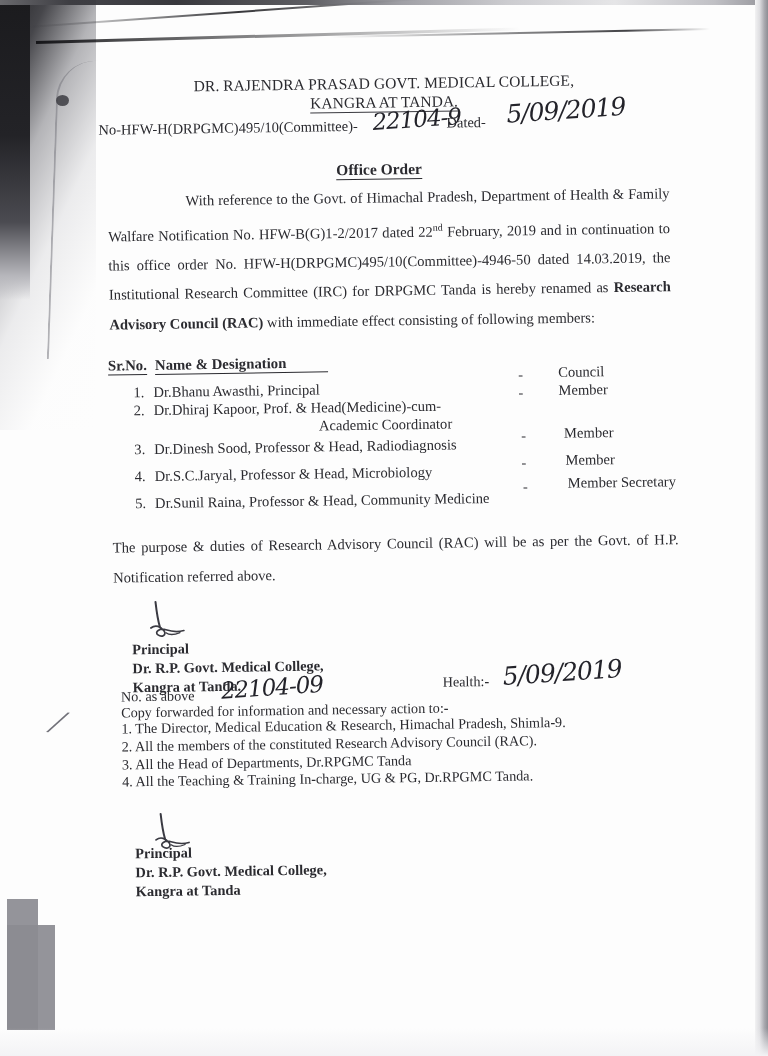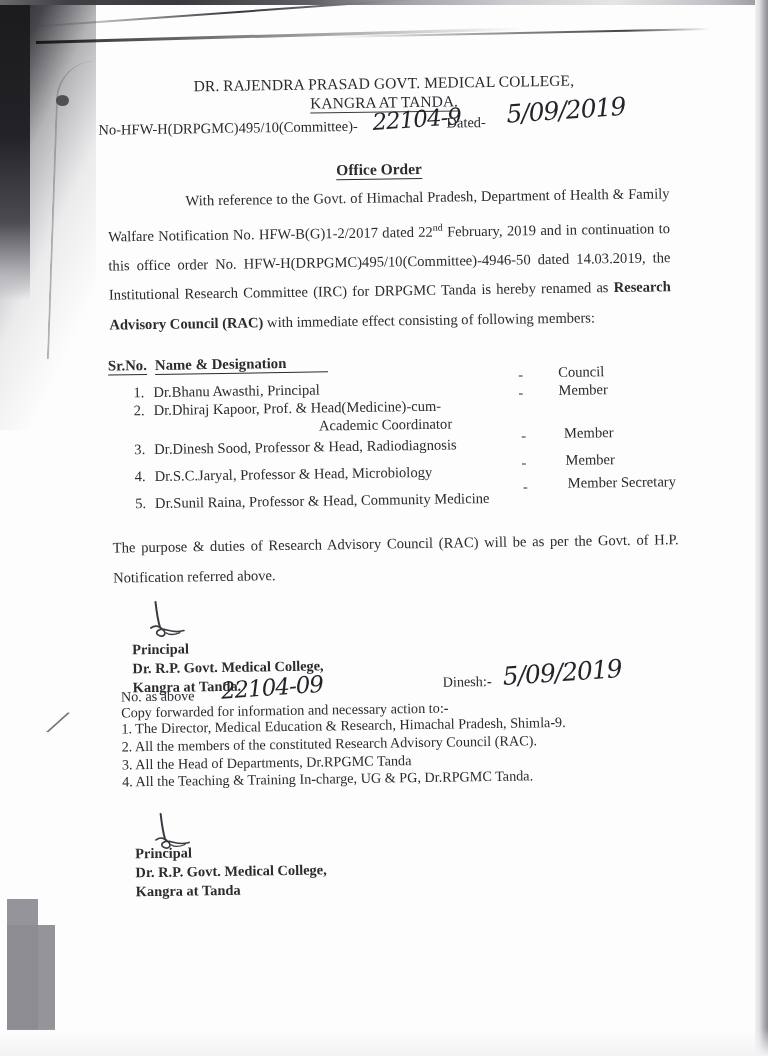--- a/index.html
+++ b/index.html
@@ -330,21 +330,21 @@
     </div>
     <div class="sig-block" style="left:130px; top:636px;">
       <div>Principal</div>
       <div>Dr. R.P. Govt. Medical College,</div>
       <div>Kangra at Tanda.</div>
     </div>
 
     <div class="noline" style="left:118px; top:684px;">No. as above</div>
     <span class="hw" style="left:218px; top:672px;">22104-09</span>
 
-    <div class="noline" style="left:440px; top:674px;">Dinesh:-</div>
+    <div class="noline" style="left:440px; top:674px;">Health:-</div>
     <span class="hw" style="left:500px; top:660px; font-size:25px;">5/09/2019</span>
 
     <div class="noline" style="left:118px; top:700px;">Copy forwarded for information and necessary action to:-</div>
 
     <div class="copy-list" style="top:716px;">
       <div>1. The Director, Medical Education &amp; Research, Himachal Pradesh, Shimla-9.</div>
       <div>2. All the members of the constituted Research Advisory Council (RAC).</div>
       <div>3. All the Head of Departments, Dr.RPGMC Tanda</div>
       <div>4. All the Teaching &amp; Training In-charge, UG &amp; PG, Dr.RPGMC Tanda.</div>
     </div>

